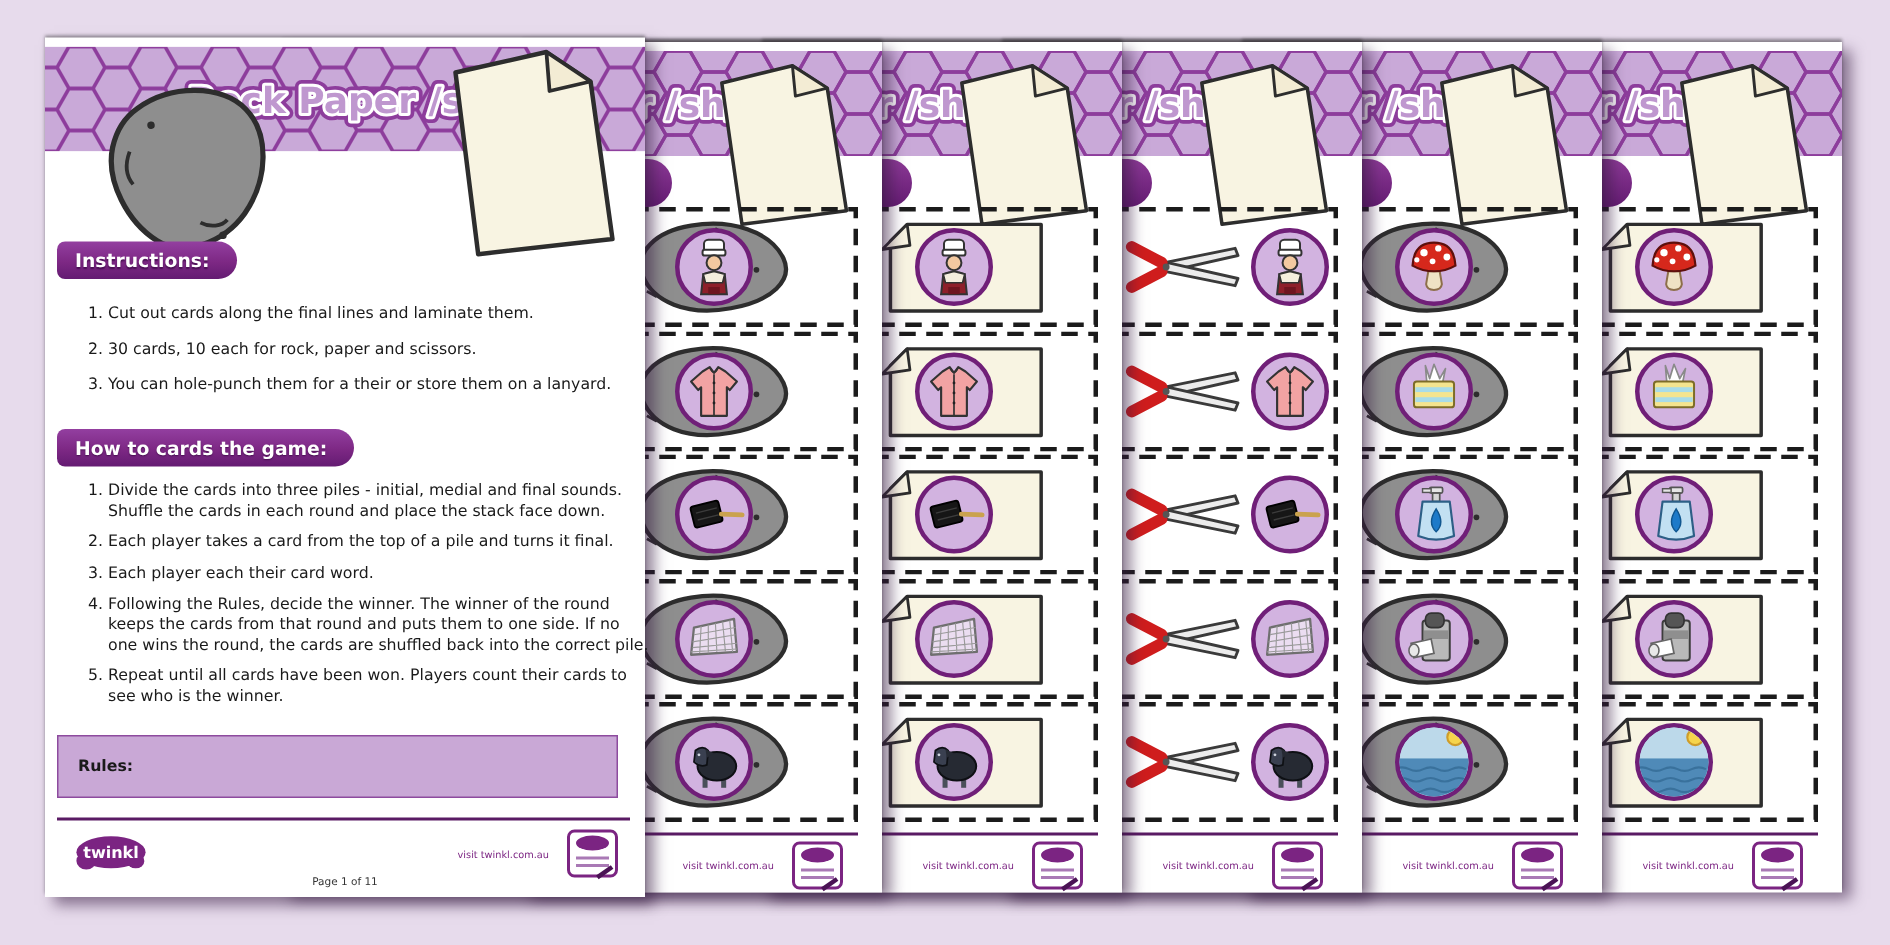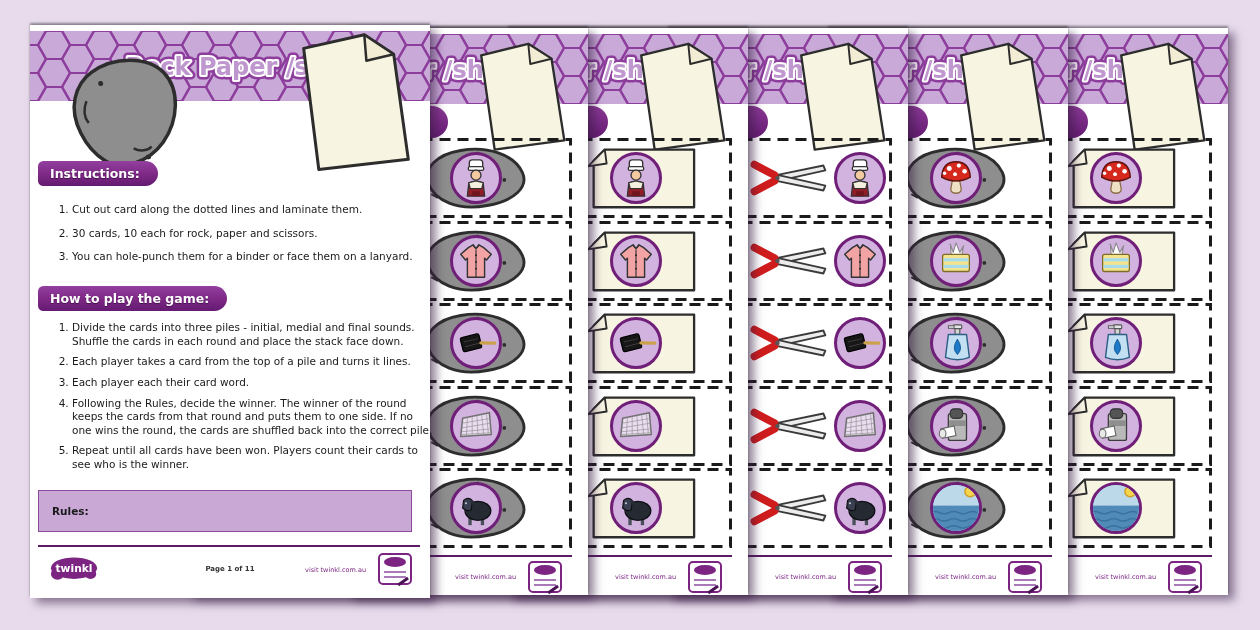--- a/index.html
+++ b/index.html
@@ -64,22 +64,22 @@
   .circle svg{position:absolute;left:2px;top:2px;width:42px;height:42px;}
   .circle-ocean{background:#bcd9ea;}
   .circle-ocean svg{left:-3px;top:-3px;width:52px;height:52px;}
 
   
   .foot-line{position:absolute;height:2px;background:#5a1b64;}
   .page-front .foot-line{left:8px;right:10px;top:520px;}
   .page-cards .foot-line{left:16px;right:16px;top:527px;}
   .brand-logo{position:absolute;left:18px;top:530px;width:52px;height:28px;}
   .brand-logo text{font:bold 13px "DejaVu Sans",sans-serif;fill:#fff;}
-  .page-label{position:absolute;left:0;right:0;top:540px;text-align:center;font-size:7px;
-              font-weight:bold;color:#333;}
+  .page-label{position:absolute;left:0;right:0;top:559px;text-align:center;font-size:7px;
+              font-weight:normal;color:#333;}
   .visit{position:absolute;top:541px;font-size:6.5px;font-weight:normal;color:#7b2482;text-align:right;}
   .page-front .visit{right:64px;}
   .page-cards .visit{right:72px;top:545px;}
   .badge{position:absolute;width:34px;height:32px;background:#fff;border:2px solid #7b2482;
          border-radius:5px;box-sizing:border-box;}
   .page-front .badge{right:18px;top:528px;}
   .page-cards .badge{right:26px;top:533px;}
   .badge .cloud{position:absolute;left:4px;top:2px;width:22px;height:10px;background:#7b2482;border-radius:50%;}
   .badge .l1,.badge .l2{position:absolute;left:4px;height:2px;background:#a979b5;width:22px;}
   .badge .l1{top:16px;} .badge .l2{top:21px;}
@@ -691,29 +691,29 @@
     </svg>
     <svg class="big-rock" viewBox="0 0 132 122">
         <use href="#sym-bigrock"></use>
       </svg>
     <svg class="big-paper" viewBox="0 0 100 138">
         <use href="#sym-bigpaper"></use>
       </svg>
 
     <div class="pill pill-instructions">Instructions:</div>
     <ol class="wlist list-instructions">
-      <li>Cut out card along the dotted lines and laminate them.</li>
+      <li>Cut out cards along the final lines and laminate them.</li>
       <li>30 cards, 10 each for rock, paper and scissors.</li>
-      <li>You can hole-punch them for a binder or face them on a lanyard.</li>
+      <li>You can hole-punch them for a their or store them on a lanyard.</li>
     </ol>
 
-    <div class="pill pill-howto">How to play the game:</div>
+    <div class="pill pill-howto">How to cards the game:</div>
     <ol class="wlist list-howto">
       <li>Divide the cards into three piles - initial, medial and final sounds. Shuffle the cards in each round and place the stack face down.</li>
-      <li>Each player takes a card from the top of a pile and turns it lines.</li>
+      <li>Each player takes a card from the top of a pile and turns it final.</li>
       <li>Each player each their card word.</li>
       <li>Following the Rules, decide the winner. The winner of the round keeps the cards from that round and puts them to one side. If no one wins the round, the cards are shuffled back into the correct pile.</li>
       <li>Repeat until all cards have been won. Players count their cards to see who is the winner.</li>
     </ol>
 
     <div class="rules-box">
       <strong>Rules:</strong>
     </div>
 
     <div class="foot-line"></div>

